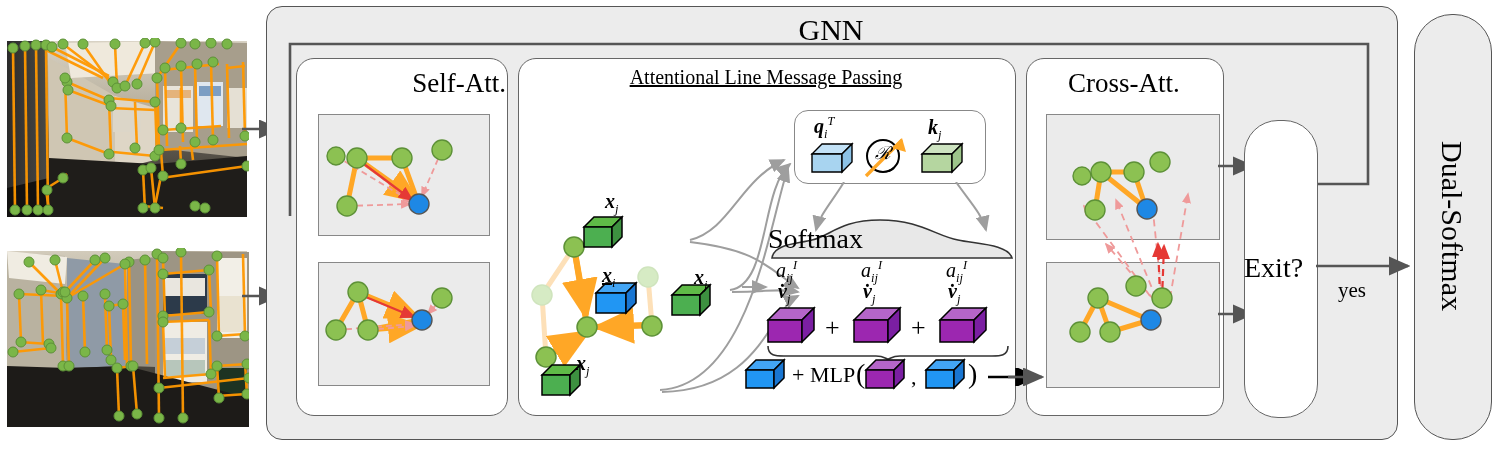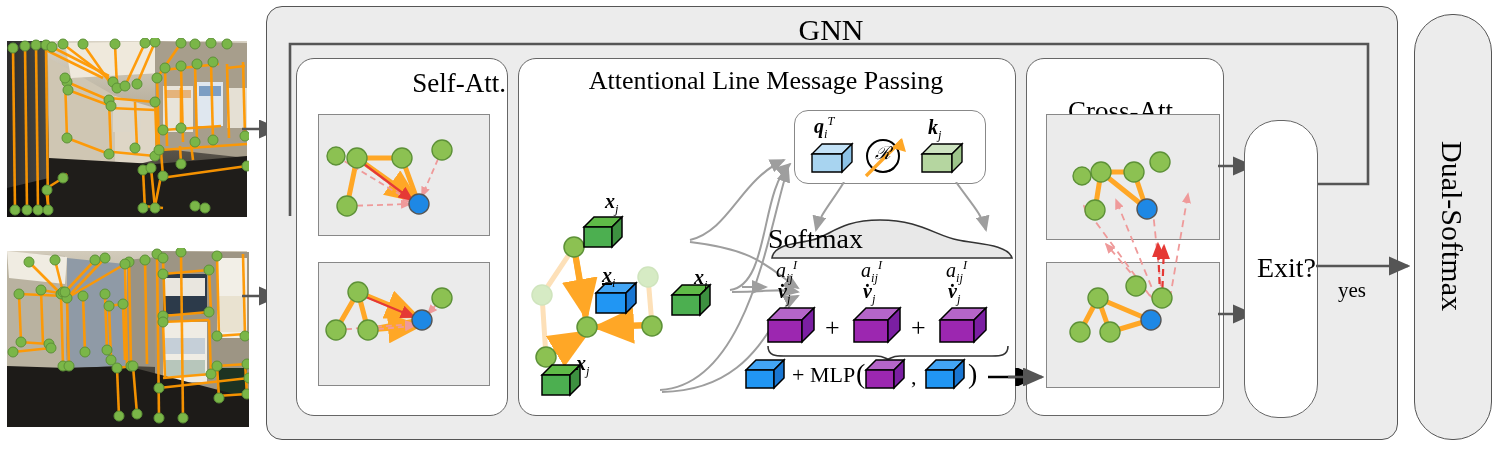--- a/index.html
+++ b/index.html
@@ -3,21 +3,21 @@
 <meta charset="utf-8">
 <style>
   html,body{margin:0;padding:0;background:#fff;}
   body{width:1494px;height:470px;font-family:"Liberation Serif",serif;overflow:hidden;}
   #root{position:relative;width:1494px;height:348px;}
   .abs{position:absolute;}
   svg{display:block;}
   .lbl{position:absolute;font-family:"Liberation Serif",serif;color:#000;white-space:nowrap;}
   .title-gnn{font-size:30px;}
   .title-sub{font-size:27px;}
-  .title-mid{font-size:26px;}
+  .title-mid{font-size:20px;text-decoration:underline;}
   .softmax-txt{font-size:28px;}
   .exit-txt{font-size:28px;}
   .branch-txt{font-size:21px;font-family:"Liberation Sans",sans-serif;}
   .dual-txt{font-size:30px;}
   .math{font-size:20px;font-family:"Liberation Serif",serif;font-style:italic;}
   .mlp-txt{font-size:22px;}
   .vecvar{font-style:italic;font-weight:bold;}
   sub{font-size:0.62em;font-style:italic;font-weight:normal;}
   sup{font-size:0.62em;font-style:italic;font-weight:normal;}
 </style>
@@ -555,21 +555,21 @@
   <svg class="abs" style="left:988px;top:368px;" width="60" height="18">
     <defs>
       <marker id="blkA" markerWidth="9" markerHeight="8" refX="8" refY="4" orient="auto">
         <path d="M0,0 L9,4 L0,8 Z" fill="#000"></path>
       </marker>
     </defs>
     <line x1="0" y1="9" x2="48" y2="9" stroke="#000" stroke-width="2.6" marker-end="url(#blkA)"></line>
   </svg>
 
   <div class="abs" style="left:1026px;top:58px;width:196px;height:356px;background:#fff;border:1.5px solid #666;border-radius:18px;"></div>
-  <div class="lbl title-sub" style="left:1026px;top:68px;width:196px;text-align:center;margin-top:28px;">Cross-Att.</div>
+  <div class="lbl title-sub" style="left:1026px;top:68px;width:196px;text-align:center;">Cross-Att.</div>
 
   <div class="abs" style="left:1046px;top:114px;width:172px;height:124px;background:#ebebeb;border:1.4px solid #888;"></div>
   <div class="abs" style="left:1046px;top:262px;width:172px;height:124px;background:#ebebeb;border:1.4px solid #888;"></div>
 
   <svg class="abs" style="left:1046px;top:114px;" width="172" height="272">
     <g stroke="#ef9a9a" stroke-width="1.8" stroke-dasharray="7,5" fill="none">
       <path d="M104,182 L38,92" marker-end="url(#redAs)"></path>
       <path d="M110,184 L70,86" marker-end="url(#redAs)"></path>
       <path d="M116,184 L106,88" marker-end="url(#redAs)"></path>
       <path d="M124,184 L142,80" marker-end="url(#redAs)"></path>
@@ -618,21 +618,21 @@
   <svg class="abs" style="left:1008px;top:368px;" width="44" height="18">
     <line x1="0" y1="9" x2="34" y2="9" stroke="#555" stroke-width="2.4" marker-end="url(#ah)"></line>
   </svg>
 
   <svg class="abs" style="left:1218px;top:150px;" width="46" height="230">
     <line x1="0" y1="16" x2="34" y2="16" stroke="#555" stroke-width="2.4" marker-end="url(#ah)"></line>
     <line x1="0" y1="164" x2="34" y2="164" stroke="#555" stroke-width="2.4" marker-end="url(#ah)"></line>
   </svg>
 
   <div class="abs" style="left:1244px;top:120px;width:72px;height:296px;background:#fff;border:1.5px solid #666;border-radius:34px;"></div>
-  <div class="lbl exit-txt" style="left:1244px;top:252px;width:72px;text-align:right;">Exit?</div>
+  <div class="lbl exit-txt" style="left:1244px;top:252px;width:72px;text-align:left;">Exit?</div>
 
   <div class="lbl branch-txt" style="left:1416px;top:168px;">no</div>
   <div class="lbl branch-txt" style="left:1338px;top:278px;font-family:Liberation Serif, serif;">yes</div>
 
   <svg class="abs" style="left:1316px;top:256px;" width="106" height="20">
     <line x1="0" y1="10" x2="92" y2="10" stroke="#555" stroke-width="2.4" marker-end="url(#ah)"></line>
   </svg>
 
   <div class="abs" style="left:1414px;top:14px;width:76px;height:424px;background:#ececec;border:1.6px solid #555;border-radius:38px;"></div>
   <div class="lbl dual-txt" style="left:1414px;top:14px;width:76px;height:424px;display:flex;align-items:center;justify-content:center;

